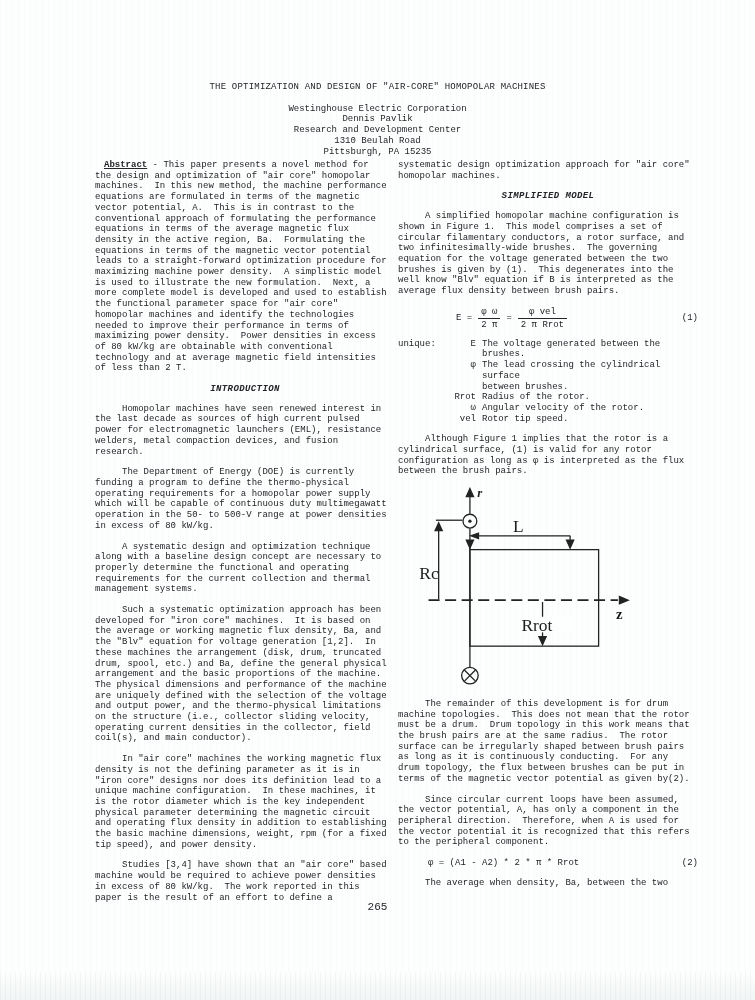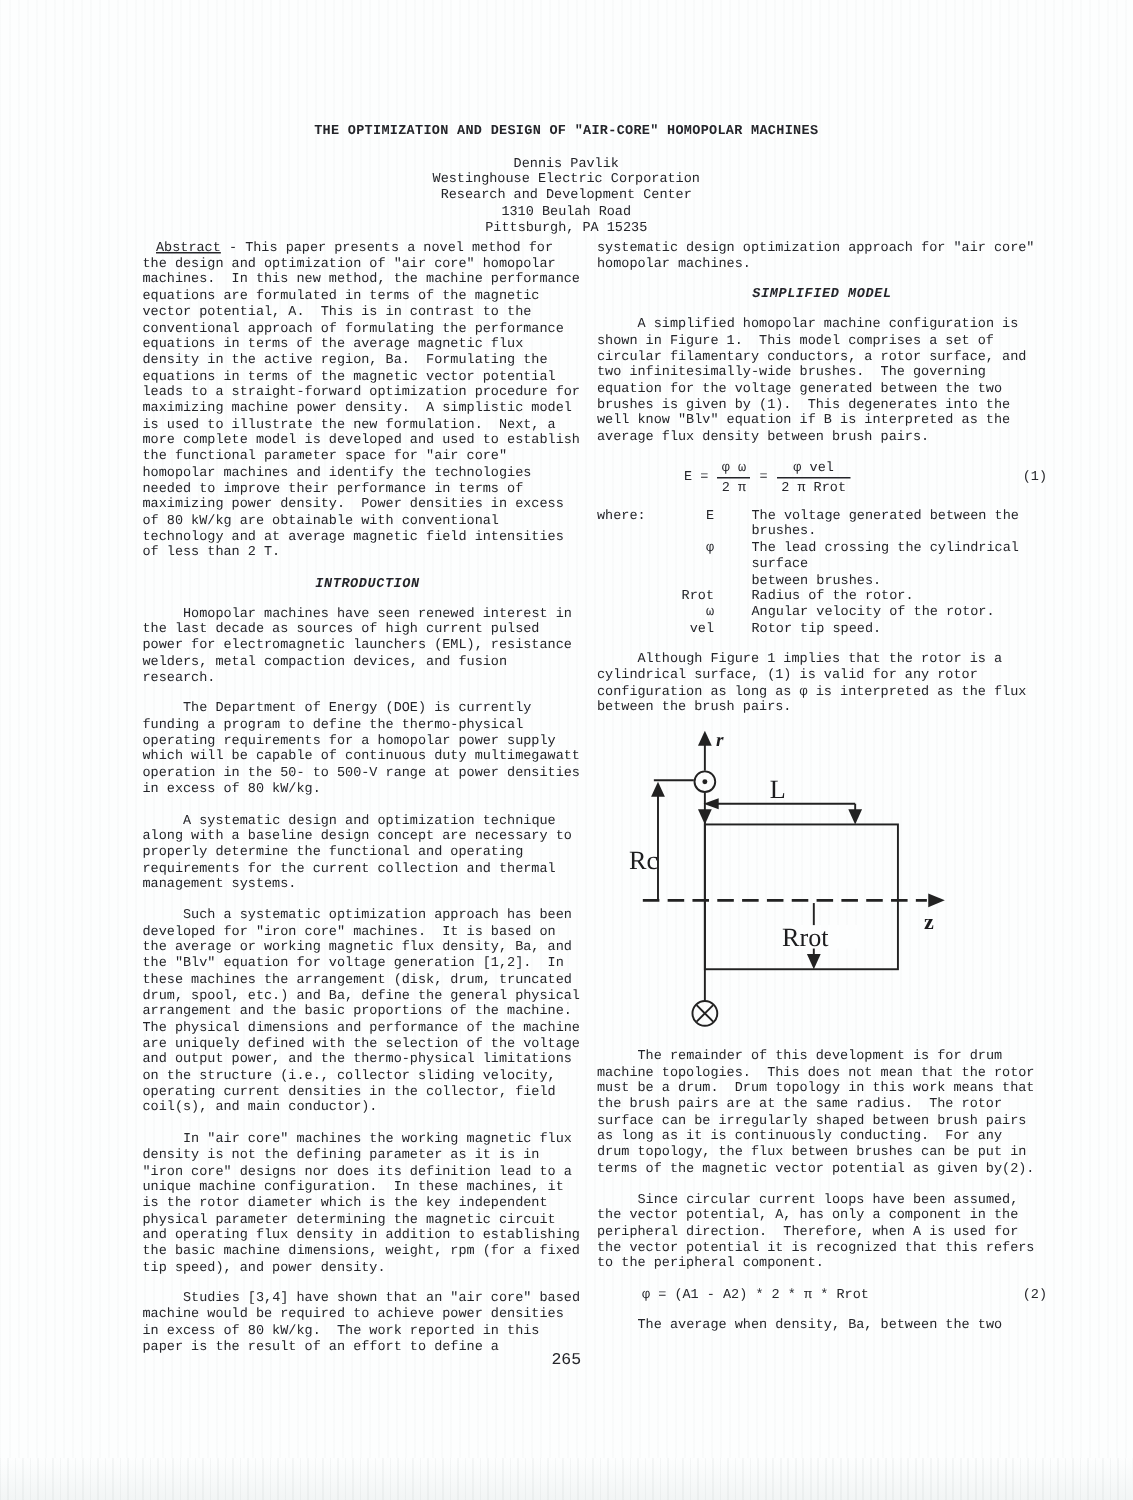--- a/index.html
+++ b/index.html
@@ -21,49 +21,49 @@
     position:absolute;left:0;right:0;bottom:0;height:28px;
     background:
       repeating-linear-gradient(90deg, rgba(90,110,110,0.05) 0 1px, transparent 1px 5px),
       linear-gradient(#fdfefe, #f2f5f5);
   }
   .header{
     position:absolute;left:0;right:0;top:82px;
     text-align:center;
     font-size:9px;line-height:10.7px;
   }
-  .paper-title{font-weight:bold;letter-spacing:0.2px;margin-bottom:11px;}
+  .paper-title{font-weight:normal;letter-spacing:0.2px;margin-bottom:11px;}
   .col{
     position:absolute;top:160px;width:300px;
     font-size:9px;line-height:10.7px;
   }
   .col-left{left:95px;}
   .col-right{left:398px;}
   .para{white-space:pre-wrap;margin:0 0 10px 0;}
   .abstract{text-indent:9px;}
-  .abstract .lbl{text-decoration:underline;font-weight:normal;}
+  .abstract .lbl{text-decoration:underline;font-weight:bold;}
   .sect-heading{
     text-align:center;font-weight:bold;letter-spacing:0.4px;
     margin:4px 0 9px 0;
     font-style:italic;
   }
   .eqrow{
     display:flex;align-items:center;gap:6px;
     margin:2px 0 9px 0;padding-left:58px;
   }
   .eqrow.eq2{padding-left:30px;margin:4px 0 9px 0;}
   .frac{display:inline-block;text-align:center;line-height:10px;}
   .frac .num{border-bottom:1px solid #24252a;padding:0 3px 1px 3px;display:block;}
   .frac .den{padding:1px 3px 0 3px;display:block;}
   .eqnum{margin-left:auto;}
   .where{margin:0 0 10px 0;}
   .where-row{display:flex;align-items:flex-start;}
   .where-lbl{width:44px;flex:0 0 44px;}
   .where-sym{width:34px;flex:0 0 34px;text-align:right;}
-  .where-def{margin-left:25px;white-space:pre-line;}
+  .where-def{margin-left:6px;white-space:pre-line;}
   .figure{margin:2px 0 0 14px;}
   .fig-caption{
     white-space:pre-wrap;font-weight:bold;
     margin:2px 0 10px 8px;
   }
   .fig-line{stroke:#222;stroke-width:1.4;fill:none;}
   .fig-dash{stroke:#222;stroke-width:2;fill:none;stroke-dasharray:12 6;}
   .fig-fill{fill:#222;stroke:none;}
   .fig-text{font-family:"Liberation Serif","DejaVu Serif",serif;fill:#1d1d1f;}
   .page-number{
@@ -71,22 +71,22 @@
     text-align:center;font-size:11px;
   }
 </style>
 </head>
 <body>
 
 <div class="page">
 
   <div class="header">
     <div class="paper-title">THE OPTIMIZATION AND DESIGN OF "AIR-CORE" HOMOPOLAR MACHINES</div>
+    <div>Westinghouse Electric Corporation</div>
     <div>Dennis Pavlik</div>
-    <div>Westinghouse Electric Corporation</div>
     <div>Research and Development Center</div>
     <div>1310 Beulah Road</div>
     <div>Pittsburgh, PA 15235</div>
   </div>
 
   <div class="col col-left">
     <p class="para abstract"><span class="lbl">Abstract</span><span> - This paper presents a novel method for
 the design and optimization of "air core" homopolar
 machines.  In this new method, the machine performance
 equations are formulated in terms of the magnetic
@@ -177,21 +177,21 @@
       <span>=</span>
       <span class="frac">
         <span class="num">φ vel</span>
         <span class="den">2 π Rrot</span>
       </span>
       <span class="eqnum">(1)</span>
     </div>
 
     <div class="where">
       <div class="where-row">
-        <span class="where-lbl">where:</span>
+        <span class="where-lbl">unique:</span>
         <span class="where-sym">E</span>
         <span class="where-def">The voltage generated between the brushes.</span>
       </div>
       <div class="where-row">
         <span class="where-lbl"></span>
         <span class="where-sym">φ</span>
         <span class="where-def">The lead crossing the cylindrical surface
 between brushes.</span>
       </div>
       <div class="where-row">

